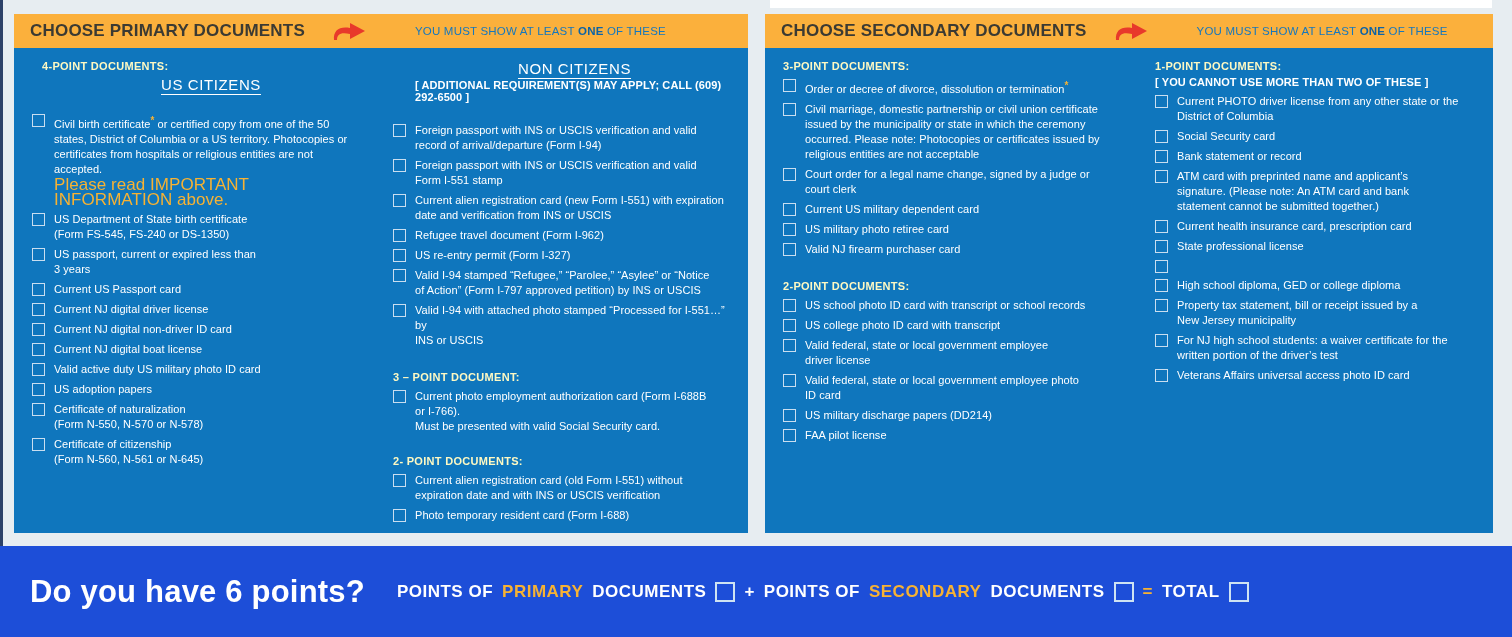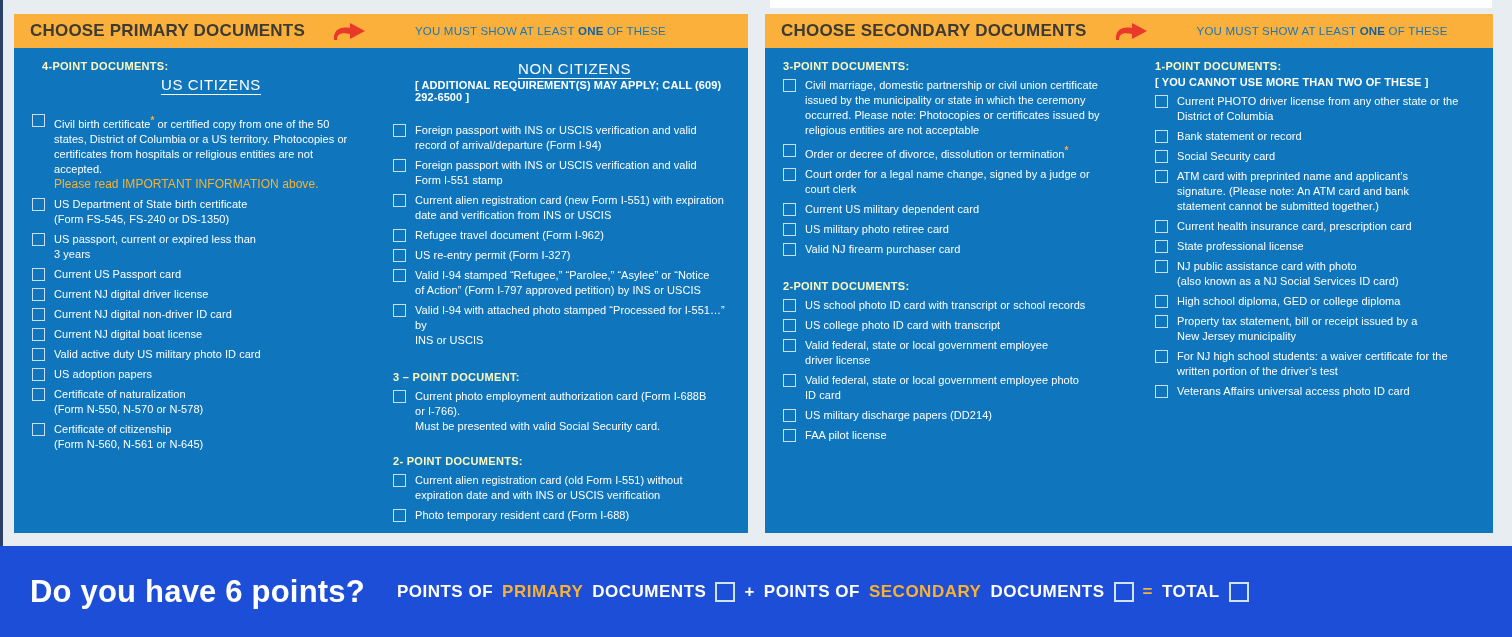--- a/index.html
+++ b/index.html
@@ -53,21 +53,21 @@
   .mt16 { margin-top:16px; }
   .mt18 { margin-top:18px; }
 
   .doc-item { display:flex; margin-bottom:5px; }
   .checkbox {
     flex:0 0 13px; width:13px; height:13px;
     border:1.5px solid #c9def0; margin-right:9px; margin-top:1px;
     background:transparent;
   }
   .doc-label { color:#ffffff; font-size:11px; line-height:15px; letter-spacing:0.05px; }
-  .doc-note { color:#f7b233; font-size:12px; line-height:15px; }
+  .doc-note { color:#f7b233; font-size:17px; line-height:15px; }
   .ast { color:#f7b233; font-size:10px; vertical-align:4px; font-weight:bold; }
 
   .bottom-bar {
     position:absolute; left:0; top:546px; width:1512px; height:91px;
     background:#1d4ed8; display:flex; align-items:center; padding-left:30px;
   }
   .question { color:#ffffff; font-weight:bold; font-size:31px; letter-spacing:0.2px; white-space:nowrap; }
   .equation { display:flex; gap:9px; margin-left:32px; }
   .eq-word { color:#ffffff; font-weight:bold; font-size:17px; letter-spacing:0.5px; white-space:nowrap; }
   .eq-word.yellow { color:#f7b233; }
@@ -212,25 +212,25 @@
       <span class="must-bold">ONE</span>
       <span>OF THESE</span>
     </span>
   </div>
   <div class="panel-body">
     <div class="col col-a">
       <div class="h-yellow mb6">3-POINT DOCUMENTS:</div>
       <div class="doc-list">
           <div class="doc-item">
             <span class="checkbox"></span>
+            <span class="doc-label">Order or decree of divorce, dissolution or termination<span class="ast">*</span></span>
+          </div>
+          <div class="doc-item">
+            <span class="checkbox"></span>
             <span class="doc-label">Civil marriage, domestic partnership or civil union certificate<br>issued by the municipality or state in which the ceremony<br>occurred. Please note: Photocopies or certificates issued by<br>religious entities are not acceptable</span>
-          </div>
-          <div class="doc-item">
-            <span class="checkbox"></span>
-            <span class="doc-label">Order or decree of divorce, dissolution or termination<span class="ast">*</span></span>
           </div>
           <div class="doc-item">
             <span class="checkbox"></span>
             <span class="doc-label">Court order for a legal name change, signed by a judge or<br>court clerk</span>
           </div>
           <div class="doc-item">
             <span class="checkbox"></span>
             <span class="doc-label">Current US military dependent card</span>
           </div>
           <div class="doc-item">
@@ -273,41 +273,40 @@
     <div class="col col-b">
       <div class="h-yellow mb4">1-POINT DOCUMENTS:</div>
       <div class="bracket-note mb6">[ YOU CANNOT USE MORE THAN TWO OF THESE ]</div>
       <div class="doc-list">
           <div class="doc-item">
             <span class="checkbox"></span>
             <span class="doc-label">Current PHOTO driver license from any other state or the<br>District of Columbia</span>
           </div>
           <div class="doc-item">
             <span class="checkbox"></span>
+            <span class="doc-label">Social Security card</span>
+          </div>
+          <div class="doc-item">
+            <span class="checkbox"></span>
             <span class="doc-label">Bank statement or record</span>
           </div>
           <div class="doc-item">
             <span class="checkbox"></span>
-            <span class="doc-label">Social Security card</span>
-          </div>
-          <div class="doc-item">
-            <span class="checkbox"></span>
             <span class="doc-label">ATM card with preprinted name and applicant’s<br>signature. (Please note: An ATM card and bank<br>statement cannot be submitted together.)</span>
           </div>
           <div class="doc-item">
             <span class="checkbox"></span>
             <span class="doc-label">Current health insurance card, prescription card</span>
           </div>
           <div class="doc-item">
             <span class="checkbox"></span>
             <span class="doc-label">State professional license</span>
           </div>
           <div class="doc-item">
             <span class="checkbox"></span>
-            <span class="doc-label">NJ public assistance card with photo<br>(also known as a NJ Social Services ID card)</span>
           </div>
           <div class="doc-item">
             <span class="checkbox"></span>
             <span class="doc-label">High school diploma, GED or college diploma</span>
           </div>
           <div class="doc-item">
             <span class="checkbox"></span>
             <span class="doc-label">Property tax statement, bill or receipt issued by a<br>New Jersey municipality</span>
           </div>
           <div class="doc-item">

